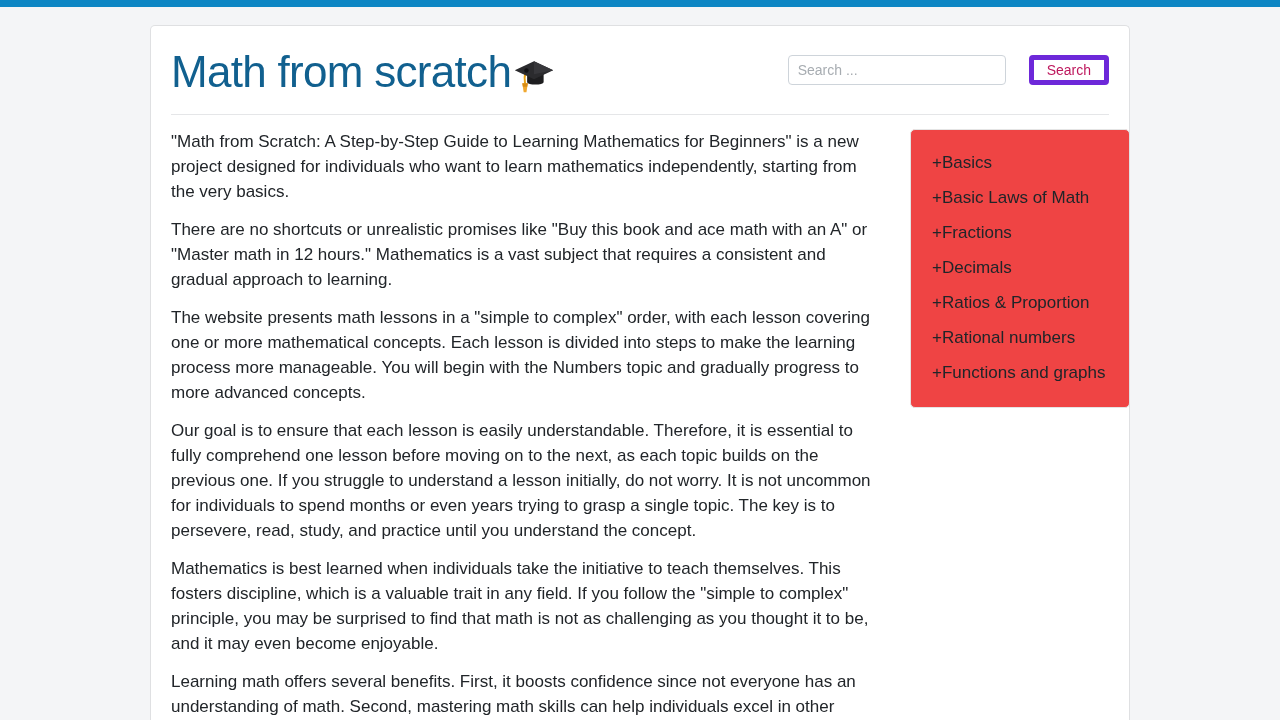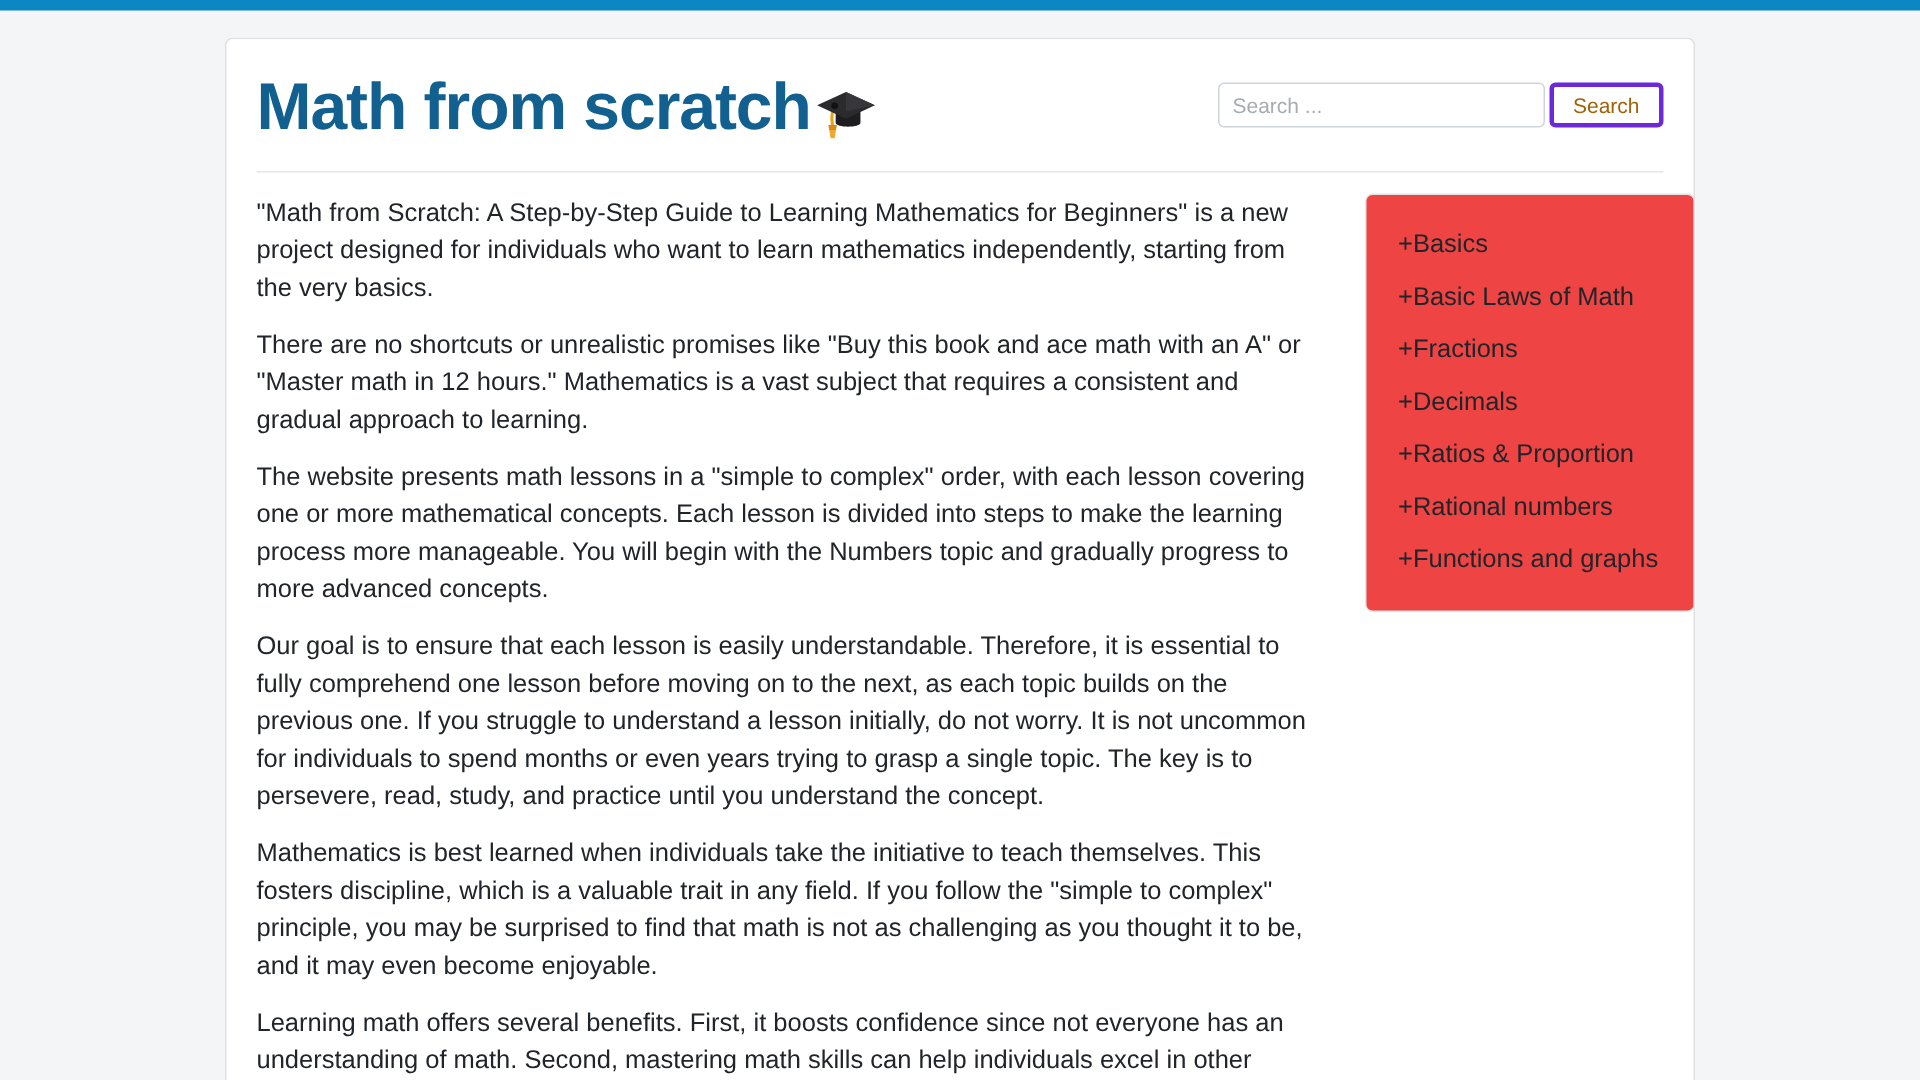--- a/index.html
+++ b/index.html
@@ -49,42 +49,42 @@
     display: flex;
     align-items: center;
     justify-content: space-between;
     padding-top: 22px;
     padding-bottom: 6px;
   }
 
   .site-title {
     font-size: 44px;
     line-height: 1.1;
-    font-weight: bold;
+    font-weight: normal;
     color: #11608f;
     margin: 0;
     letter-spacing: -0.7px;
     white-space: nowrap;
     display: flex;
     align-items: center;
   }
 
   .cap-icon {
     display: inline-block;
     width: 44px;
     height: 44px;
     margin-left: 1px;
     position: relative;
     top: 3px;
   }
 
   .search-area {
     display: flex;
     align-items: center;
-    gap: 3px;
+    gap: 23px;
     padding-bottom: 4px;
   }
 
   .search-input {
     width: 218px;
     height: 30px;
     border: 1px solid #ced4da;
     border-radius: 4px;
     padding: 0 9px;
     font-family: "Liberation Sans", sans-serif;
@@ -93,26 +93,26 @@
     background: #fff;
     outline: none;
   }
   .search-input::placeholder {
     color: #a7acb1;
   }
 
   .search-button {
     height: 30px;
     padding: 0 13px;
-    border: 3px solid #6d28d9;
+    border: 5px solid #6d28d9;
     border-radius: 4px;
     background: #ffffff;
     font-family: "Liberation Sans", sans-serif;
     font-size: 14px;
-    color: #a16207;
+    color: #be185d;
     cursor: pointer;
     line-height: 1;
   }
 
   .header-rule {
     height: 1px;
     background: #e5e6e8;
     margin: 12px 0 0 0;
     border: none;
   }

